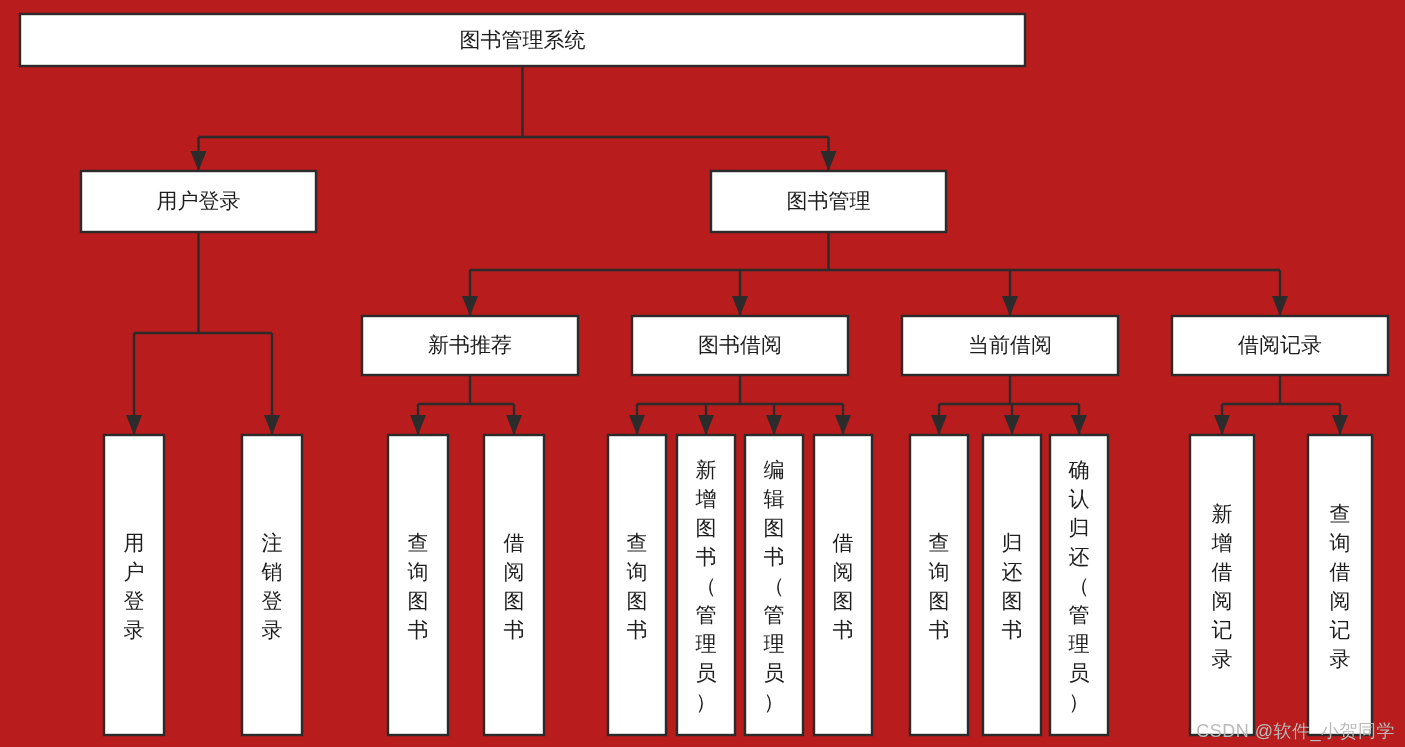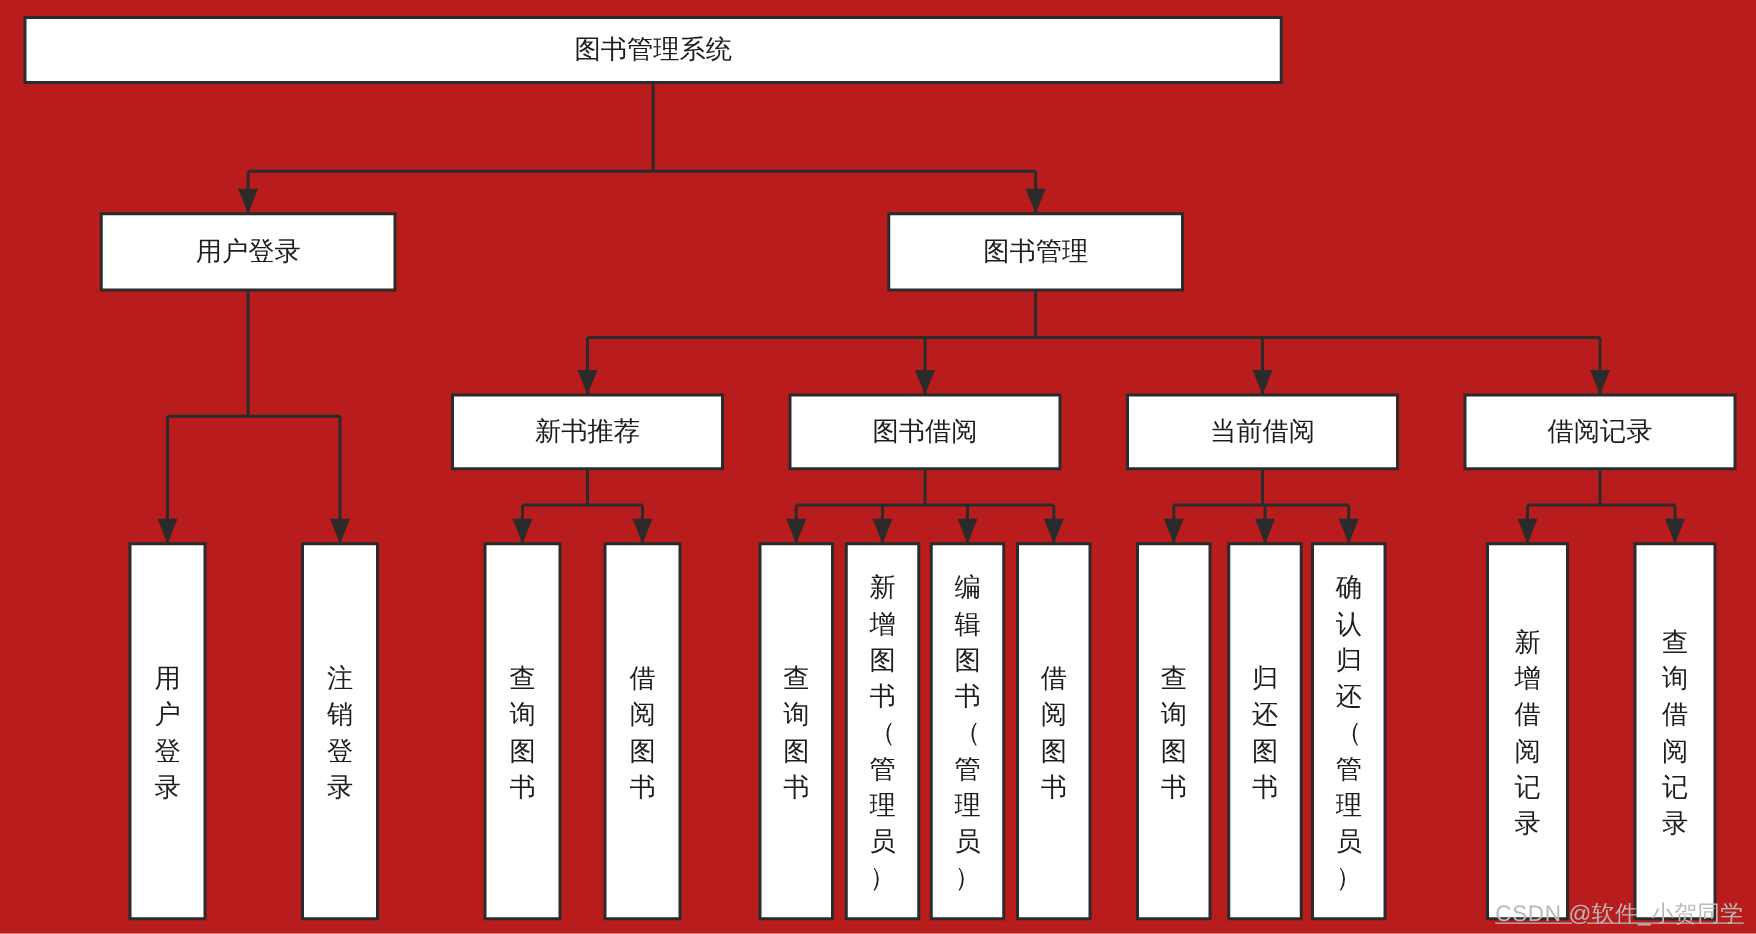--- a/index.html
+++ b/index.html
@@ -56,21 +56,20 @@
   .watermark {
     position: absolute;
     right: 10px;
     bottom: 4px;
     font-family: "Liberation Sans", "DejaVu Sans", sans-serif;
     font-size: 18px;
     color: #b9b9b9;
     white-space: nowrap;
     letter-spacing: 0.5px;
     pointer-events: none;
-    text-decoration: underline;
   }
 </style>
 </head>
 <body>
 
 <div id="diagram-root">
   <svg id="flow" viewBox="0 0 1405 747">
     <g id="edges-layer">
         <line x1="522.5" y1="66" x2="522.5" y2="137" class="link-line"></line>
         <line x1="198.5" y1="137" x2="828.5" y2="137" class="link-line"></line>

